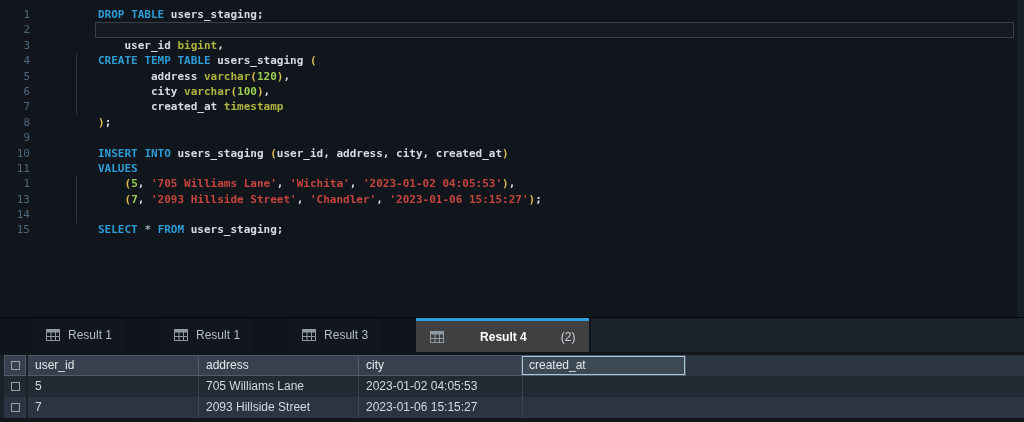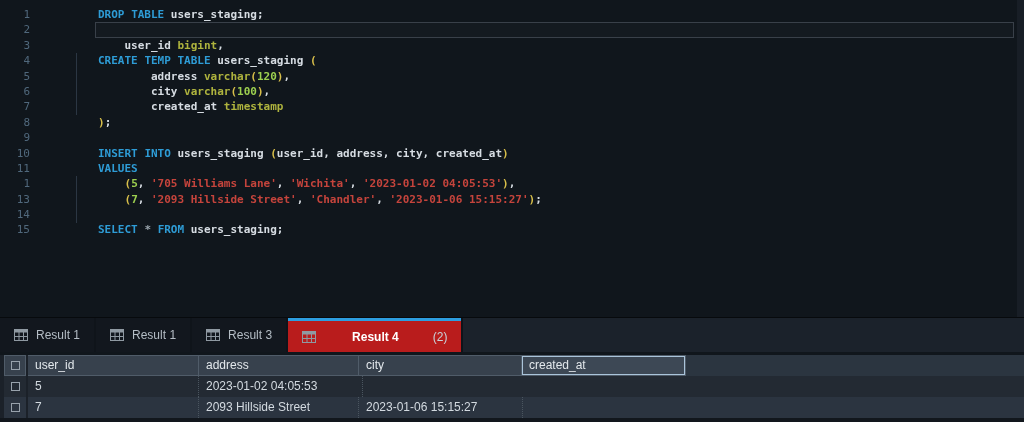--- a/index.html
+++ b/index.html
@@ -24,23 +24,23 @@
   .tok-op  { color:#9aa5ad; }
   .indent-guide { position:absolute; width:1px; background:#2b3643; left:76px; }
   .g1 { top:53px; height:62px; }
   .g2 { top:176px; height:47px; }
   .editor-scrollbar { position:absolute; right:0; top:0; width:7px; height:317px; background:#181e26; }
 
   
   .tabbar { display:flex; width:1024px; height:35px; background:#0f141a;
             border-top:1px solid #070a0d; align-items:stretch; }
   .rtab { display:flex; align-items:center; gap:8px; padding:0 14px; margin-right:2px;
-          background:#12171e; color:#b4bdc5; font-size:12px; cursor:default; }
+          background:#12171e; color:#b4bdc5; font-size:12px; cursor:default;margin-left:32px; }
   .rtab svg { flex:0 0 auto; }
-  .rtab.active { background:#b91c1c; color:#ffffff; font-weight:bold;
+  .rtab.active { background:#404040; color:#ffffff; font-weight:bold;
                  border-top:3px solid #2d9ee0;gap:36px; }
   .rtab-count { font-weight:normal; color:#c9d2da; margin-left:-2px; }
   .tabbar-filler { flex:1; background:#1b222b; }
 
   
   .grid { position:relative; width:1024px; height:70px; background:#12171d; }
   .grow { display:flex; height:21px; font-size:12px; }
   .grow .spacer { width:4px; background:#1b2129; }
   .grow .gap { width:2px; background:#1b2129; }
   .cbcell { width:22px; display:flex; align-items:center; justify-content:center; }
@@ -161,20 +161,21 @@
         <div class="hcell selected" style="width: 164px;">created_at</div>
         <div class="hfill"></div>
       </div>
       <div class="grow drow">
         <div class="spacer"></div>
         <div class="cbcell row-a">
           <div class="cb"></div>
         </div>
         <div class="gap"></div>
         <div class="dcell row-a" style="width: 171px;">5</div>
+        <div class="dcell row-a" style="width: 160px;">705 Williams Lane</div>
         <div class="dcell row-a" style="width: 164px;">2023-01-02 04:05:53</div>
         <div class="dfill row-a"></div>
       </div>
       <div class="grow drow">
         <div class="spacer"></div>
         <div class="cbcell row-b">
           <div class="cb"></div>
         </div>
         <div class="gap"></div>
         <div class="dcell row-b" style="width: 171px;">7</div>

